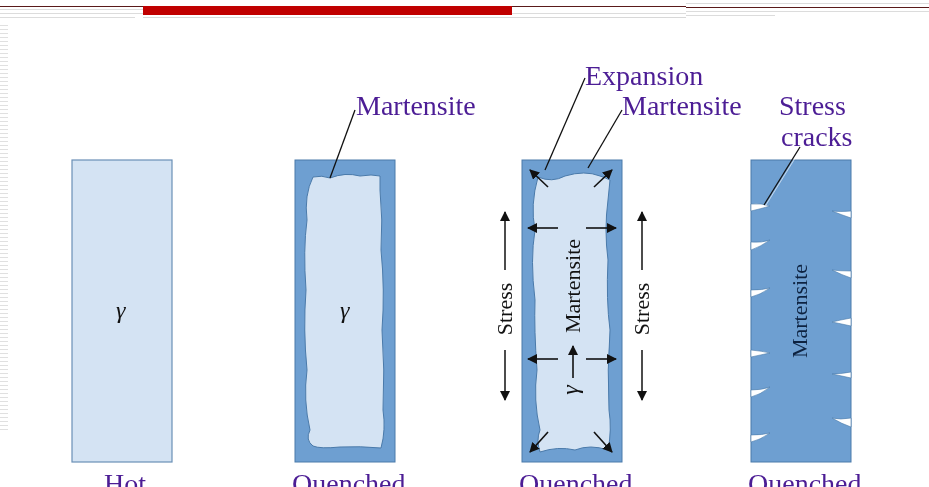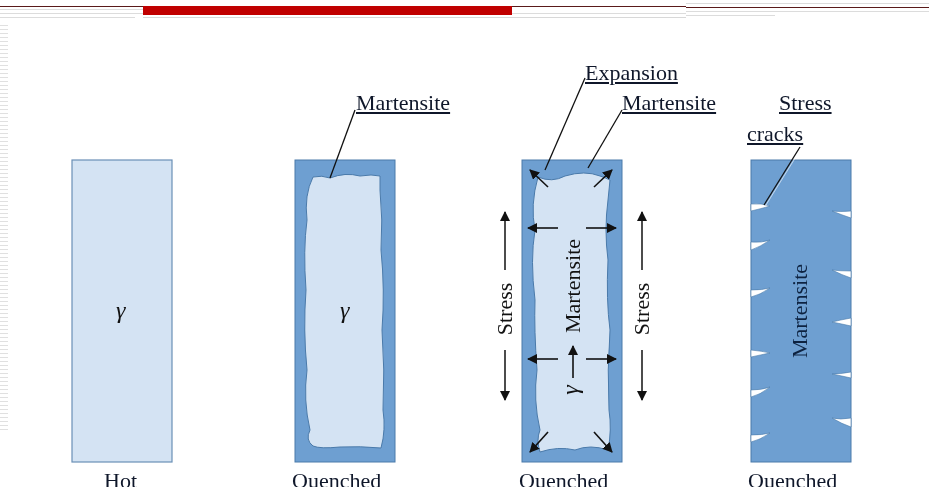--- a/index.html
+++ b/index.html
@@ -5,21 +5,21 @@
   html, body { margin:0; padding:0; }
   body {
     width:929px; height:487px; overflow:hidden; background:#ffffff;
     position:relative; font-family:"Liberation Serif","DejaVu Serif",serif;
   }
   .topline { position:absolute; height:1px; }
   .redbar { position:absolute; left:143px; top:6px; width:369px; height:9px; background:#c00000; }
   .leftdash { position:absolute; left:0; top:25px; width:8px; height:405px;
     background: repeating-linear-gradient(to bottom, #e0e0e0 0px, #e0e0e0 1px, transparent 1px, transparent 4px); }
   svg.diagram { position:absolute; left:0; top:0; }
-  .lbl { position:absolute; font-size:22px; color:#0f172a; white-space:nowrap; line-height:1;text-decoration:underline; }
+  .lbl { position:absolute; font-size:28px; color:#4c1d95; white-space:nowrap; line-height:1; }
   .lbl-rot { position:absolute; font-size:22px; color:#111; white-space:nowrap; line-height:1;
     transform-origin:center center; transform:rotate(-90deg); }
   .gamma { position:absolute; font-size:24px; font-style:italic; color:#111; line-height:1; }
 </style>
 </head>
 <body>
 
 <div class="topline" style="left:0;top:6px;width:143px;background:#5a1a1a;"></div>
 <div class="topline" style="left:0;top:9px;width:143px;background:#dcdcdc;"></div>
 <div class="topline" style="left:0;top:13px;width:143px;background:#dcdcdc;"></div>
@@ -100,15 +100,15 @@
 
 <div class="lbl" style="left:585px;top:62px;">Expansion</div>
 <div class="lbl" style="left:622px;top:92px;">Martensite</div>
 <div class="lbl-rot" style="left:477px;top:298px;width:56px;text-align:center;">Stress</div>
 <div class="lbl-rot" style="left:614px;top:298px;width:56px;text-align:center;">Stress</div>
 <div class="lbl-rot" style="left:524px;top:275px;width:98px;text-align:center;">Martensite</div>
 <div class="gamma" style="left:565px;top:378px;transform:rotate(-90deg);">γ</div>
 <div class="lbl" style="left:519px;top:470px;">Quenched</div>
 
 <div class="lbl" style="left:779px;top:92px;">Stress</div>
-<div class="lbl" style="left:747px;top:123px;">cracks</div>
+<div class="lbl" style="left:781px;top:123px;">cracks</div>
 <div class="lbl-rot" style="left:750px;top:300px;width:100px;text-align:center;color:#0d2240;">Martensite</div>
 <div class="lbl" style="left:748px;top:470px;">Quenched</div>
 
 </body></html>

